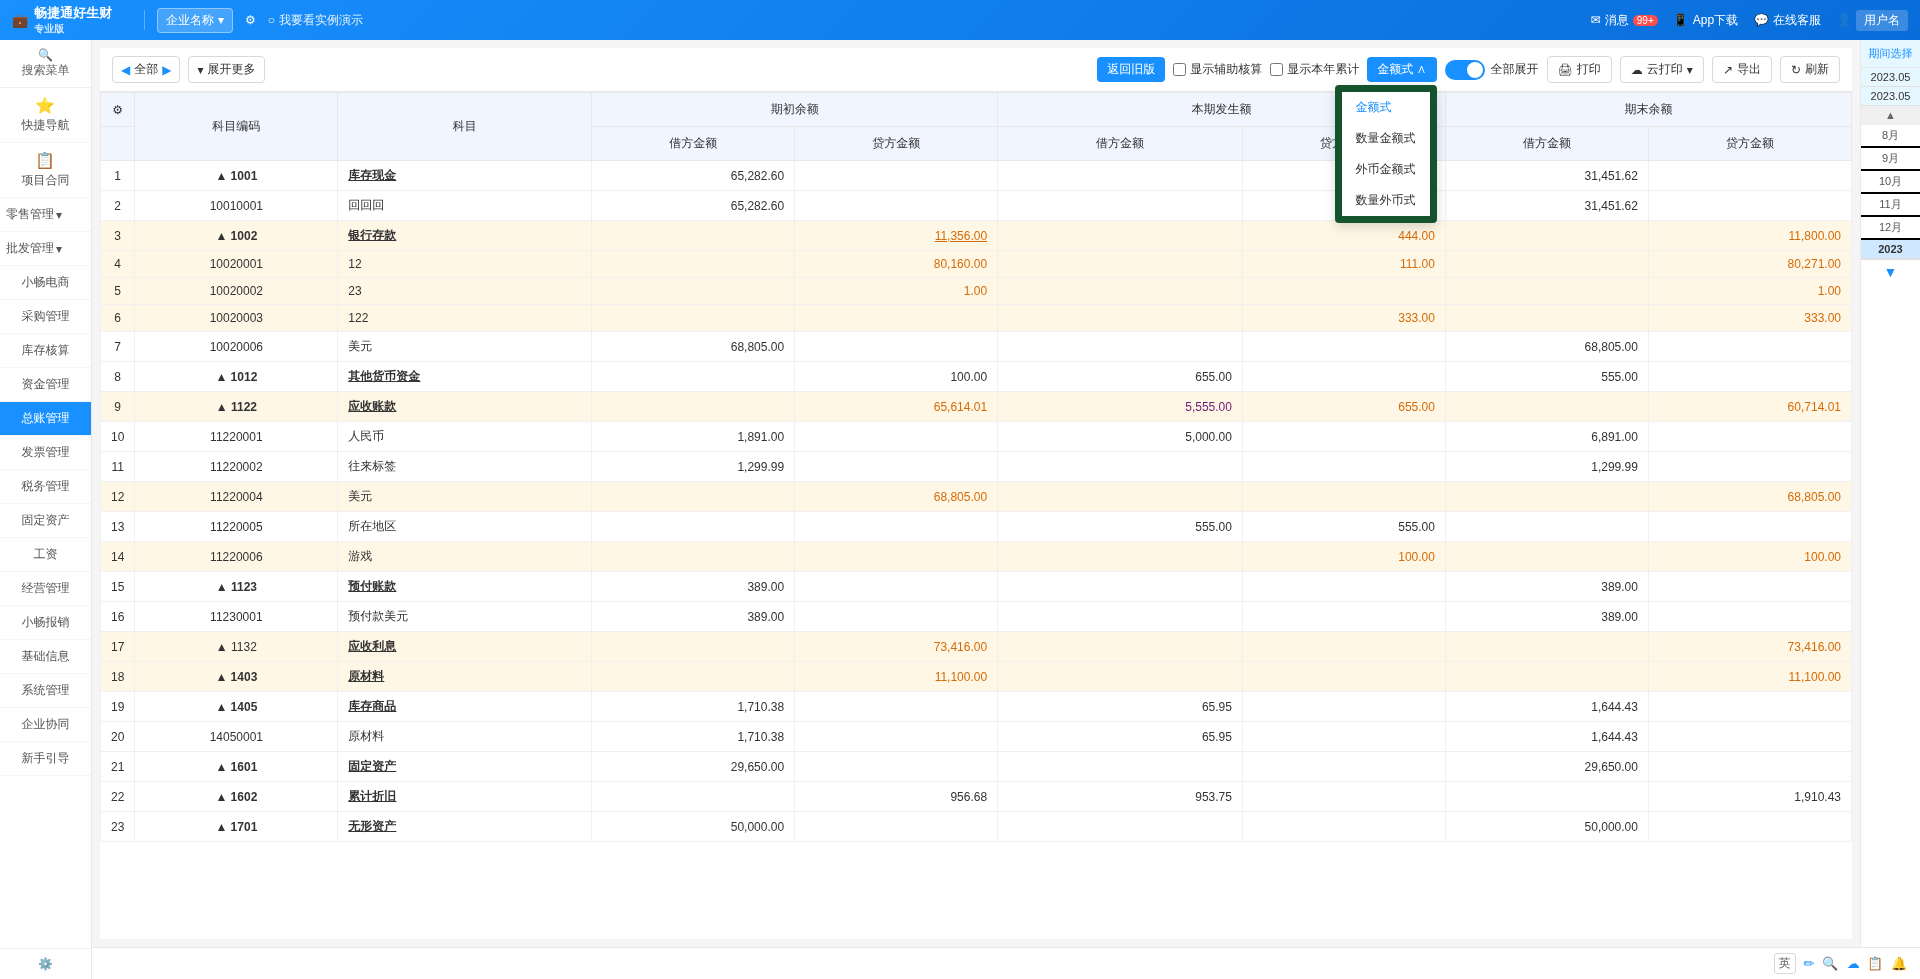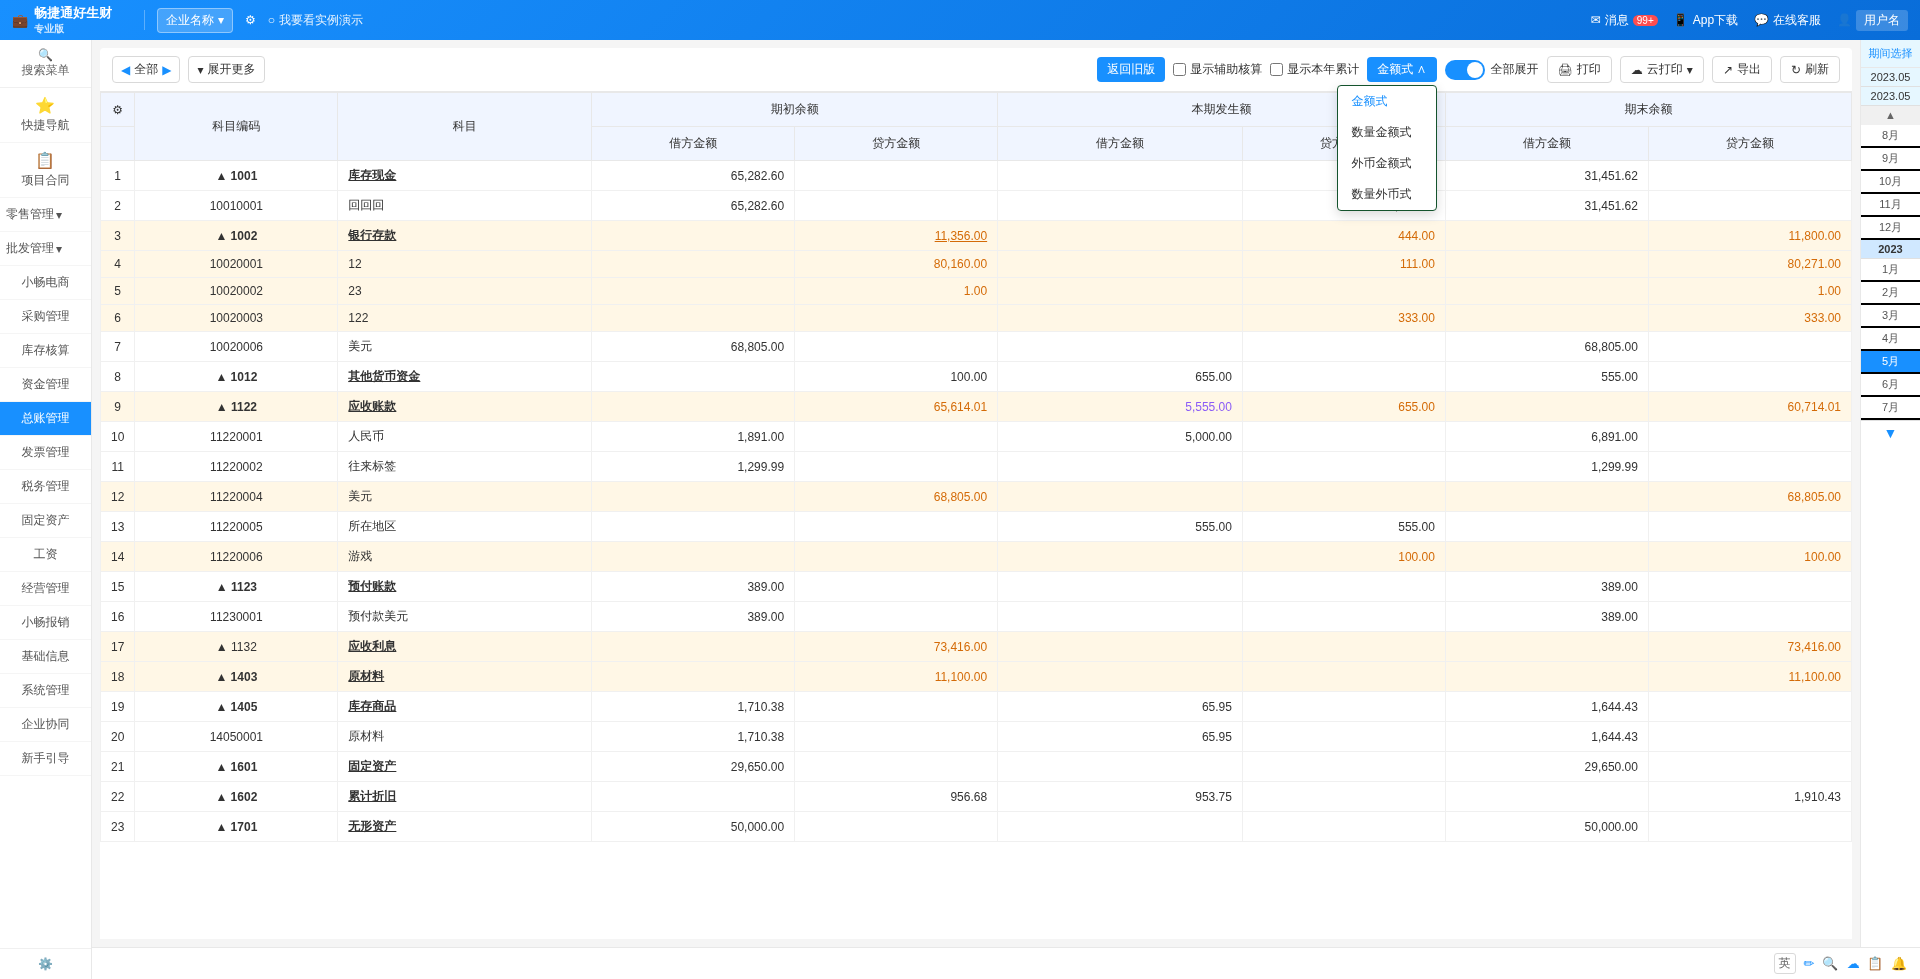--- a/index.html
+++ b/index.html
@@ -338,21 +338,21 @@
       cursor: pointer;
       border-bottom: 2px solid #000000;
       color: #555;
     }
     .month-item.active { background: #1890ff; color: white; border-radius: 0; }
 
     
     .dropdown-overlay {
       position: absolute;
       background: white;
-      border: 1px solid #14532d;
+      border: 7px solid #14532d;
       border-radius: 4px;
       box-shadow: 0 4px 12px rgba(0,0,0,0.15);
       z-index: 100;
       min-width: 100px;
     }
     .dropdown-item {
       padding: 7px 14px;
       cursor: pointer;
       font-size: 12px;
       color: #333;
@@ -685,21 +685,21 @@
                   <td></td>
                   <td>555.00</td>
                   <td></td>
                 </tr>
                 <tr class="highlighted">
                   <td class="center">9</td>
                   <td class="center" style="font-weight: bold;">▲ 1122</td>
                   <td class="text-left" style="font-weight: bold; text-decoration: underline;">应收账款</td>
                   <td></td>
                   <td style="color: rgb(212, 107, 8);">65,614.01</td>
-                  <td style="color: #8b5cf6; padding-left: 32px;">5,555.00</td>
+                  <td style="color: #701a75; padding-left: 32px;">5,555.00</td>
                   <td style="color: rgb(212, 107, 8);">655.00</td>
                   <td></td>
                   <td style="color: rgb(212, 107, 8);">60,714.01</td>
                 </tr>
                 <tr>
                   <td class="center">10</td>
                   <td class="center">11220001</td>
                   <td class="text-left">人民币</td>
                   <td>1,891.00</td>
                   <td></td>
@@ -864,29 +864,20 @@
           <span>▲</span>
         </div>
         <div id="months-2022">
             <div class="month-item">8月</div>
             <div class="month-item">9月</div>
             <div class="month-item">10月</div>
             <div class="month-item">11月</div>
             <div class="month-item">12月</div>
           </div>
         <div style="background:#d0e8ff; text-align:center; padding:3px; font-size:11px; font-weight:bold; border-bottom:1px solid #e0e0e0; color:#333;">2023</div>
-        <div id="months-2023">
-            <div class="month-item">1月</div>
-            <div class="month-item">2月</div>
-            <div class="month-item">3月</div>
-            <div class="month-item">4月</div>
-            <div class="month-item active">5月</div>
-            <div class="month-item">6月</div>
-            <div class="month-item">7月</div>
-          </div>
         <div style="text-align:center; padding:4px; cursor:pointer; color:#1890ff; font-size:14px; border-top:1px solid #e0e0e0;">▼</div>
       </div>
     </div>
 
     <div class="bottom-bar">
       <div class="bottom-icons" style="margin-left:auto;">
         <span style="border:1px solid #d9d9d9; border-radius:3px; padding:1px 4px; cursor:pointer;">
           <span>英</span>
         </span>
         <span class="bottom-icon">✏</span>

